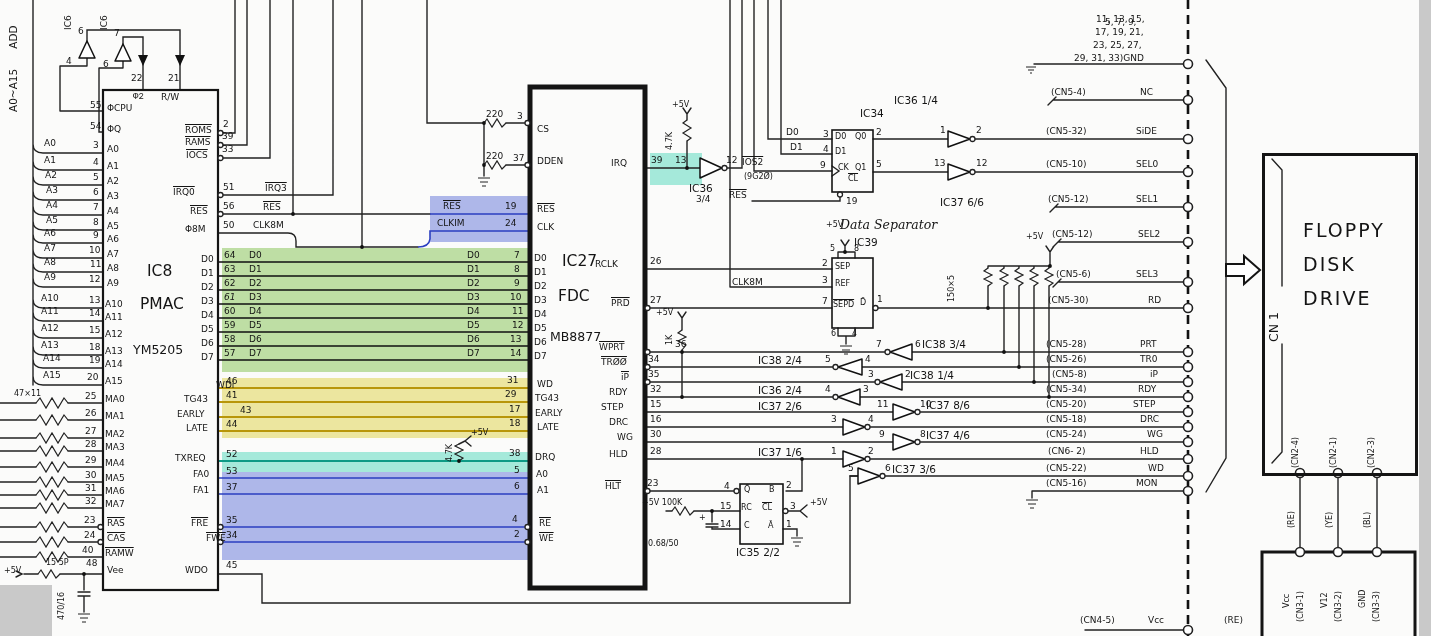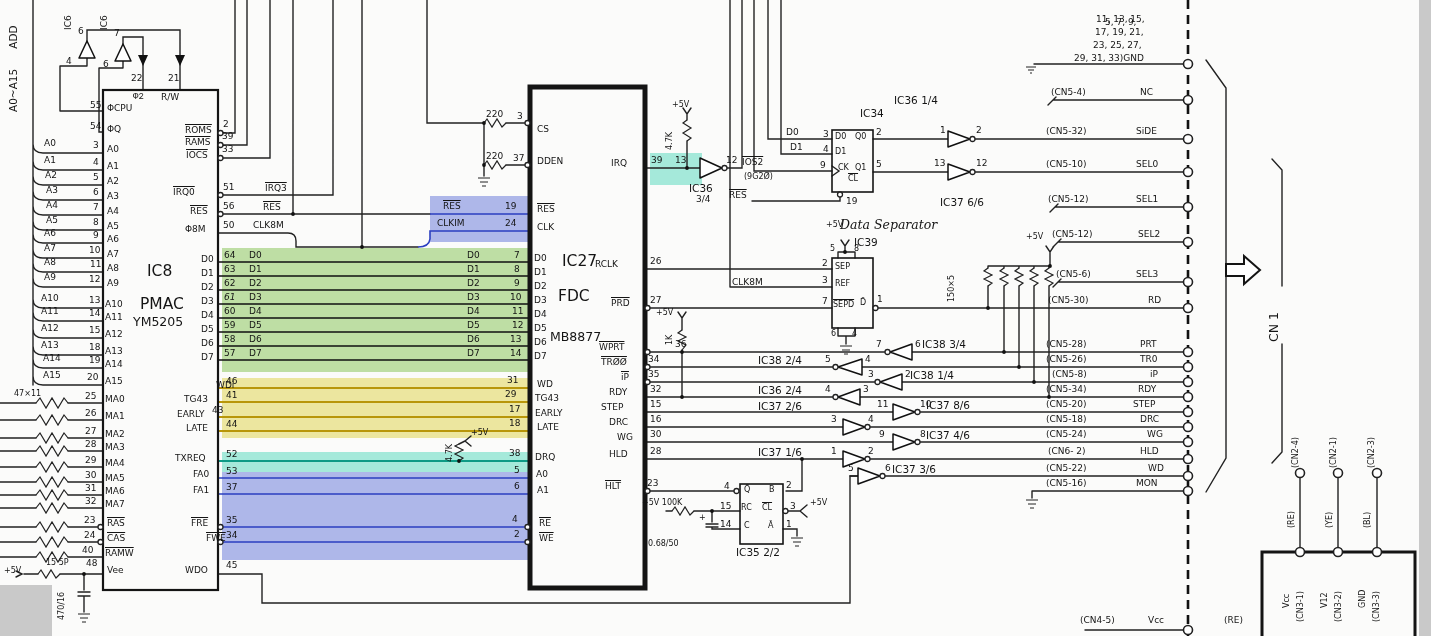--- a/index.html
+++ b/index.html
@@ -304,21 +304,21 @@
       <span class="lb" style="left: 223px; top: 183px;">51</span>
       <span class="lb ov" style="left: 265px; top: 184px;">IRQ3</span>
       <span class="lb ov" style="left: 190px; top: 207px;">RES</span>
       <span class="lb" style="left: 223px; top: 202px;">56</span>
       <span class="lb ov" style="left: 263px; top: 203px;">RES</span>
       <span class="lb" style="left: 185px; top: 225px;">Φ8M</span>
       <span class="lb" style="left: 223px; top: 221px;">50</span>
       <span class="lb" style="left: 253px; top: 221px;">CLK8M</span>
       <span class="lb xl" style="left: 147px; top: 264px;">IC8</span>
       <span class="lb xl" style="left: 140px; top: 297px;">PMAC</span>
-      <span class="lb lg" style="left: 133px; top: 316px; text-align: right;">YM5205</span>
+      <span class="lb lg" style="left: 133px; top: 344px; text-align: right;">YM5205</span>
       <span class="lb" style="left: 224px; top: 251px;">64</span>
       <span class="lb" style="left: 249px; top: 251px;">D0</span>
       <span class="lb" style="left: 201px; top: 255px;">D0</span>
       <span class="lb" style="left: 467px; top: 251px;">D0</span>
       <span class="lb" style="left: 514px; top: 251px;">7</span>
       <span class="lb" style="left: 534px; top: 254px;">D0</span>
       <span class="lb" style="left: 224px; top: 265px;">63</span>
       <span class="lb" style="left: 249px; top: 265px;">D1</span>
       <span class="lb" style="left: 201px; top: 269px;">D1</span>
       <span class="lb" style="left: 467px; top: 265px;">D1</span>
@@ -362,21 +362,21 @@
       <span class="lb" style="left: 534px; top: 352px;">D7</span>
       <span class="lb" style="left: 193px; top: 381px; margin-left: 23px;">WDi</span>
       <span class="lb" style="left: 226px; top: 377px;">46</span>
       <span class="lb" style="left: 507px; top: 376px;">31</span>
       <span class="lb" style="left: 537px; top: 380px;">WD</span>
       <span class="lb" style="left: 184px; top: 395px;">TG43</span>
       <span class="lb" style="left: 226px; top: 391px;">41</span>
       <span class="lb" style="left: 505px; top: 390px;">29</span>
       <span class="lb" style="left: 535px; top: 394px;">TG43</span>
       <span class="lb" style="left: 177px; top: 410px;">EARLY</span>
-      <span class="lb" style="left: 212px; top: 406px;">43</span>
+      <span class="lb" style="left: 240px; top: 406px;">43</span>
       <span class="lb" style="left: 509px; top: 405px;">17</span>
       <span class="lb" style="left: 535px; top: 409px;">EARLY</span>
       <span class="lb" style="left: 186px; top: 424px;">LATE</span>
       <span class="lb" style="left: 226px; top: 420px;">44</span>
       <span class="lb" style="left: 509px; top: 419px;">18</span>
       <span class="lb" style="left: 537px; top: 423px;">LATE</span>
       <span class="lb" style="left: 175px; top: 454px;">TXREQ</span>
       <span class="lb" style="left: 226px; top: 450px;">52</span>
       <span class="lb" style="left: 509px; top: 449px;">38</span>
       <span class="lb" style="left: 535px; top: 453px;">DRQ</span>
@@ -583,13 +583,18 @@
       <span class="lb rot xs" style="left: 1326px; top: 528px;">(YE)</span>
       <span class="lb rot xs" style="left: 1364px; top: 528px;">(BL)</span>
       <span class="lb rot xs" style="left: 1283px; top: 608px;">Vcc</span>
       <span class="lb rot xs" style="left: 1297px; top: 622px;">(CN3-1)</span>
       <span class="lb rot xs" style="left: 1321px; top: 608px;">V12</span>
       <span class="lb rot xs" style="left: 1335px; top: 622px;">(CN3-2)</span>
       <span class="lb rot xs" style="left: 1359px; top: 608px;">GND</span>
       <span class="lb rot xs" style="left: 1373px; top: 622px;">(CN3-3)</span>
     </div>
 
+<div id="fdd-box">
+  <span class="lb ti" style="left:38px;top:65px">FLOPPY</span>
+  <span class="lb ti" style="left:38px;top:99px">DISK</span>
+  <span class="lb ti" style="left:38px;top:133px">DRIVE</span>
 </div>
+</div>
 
 </body></html>

